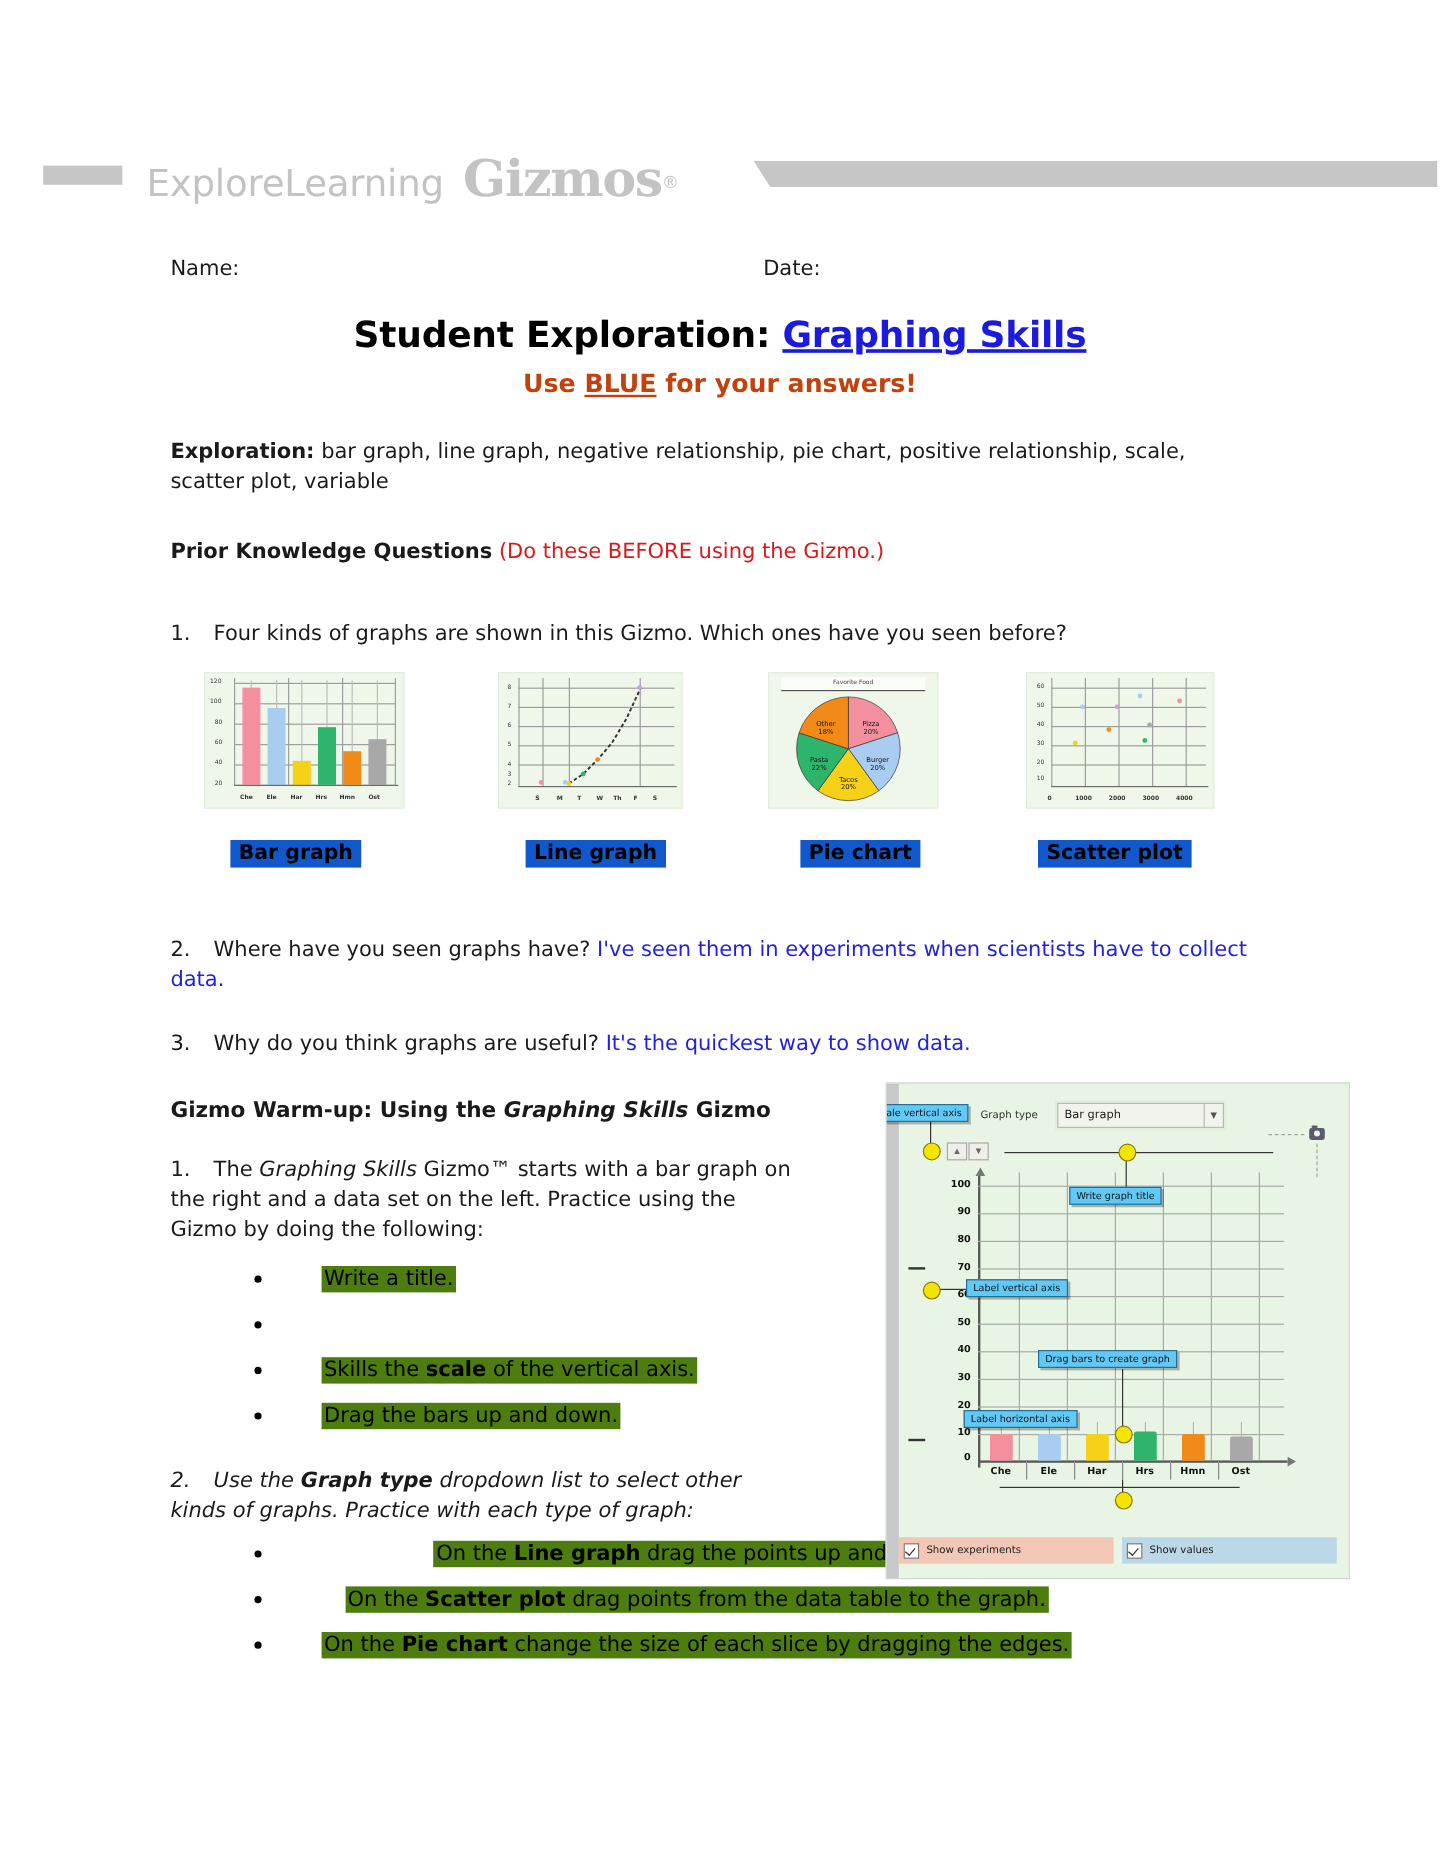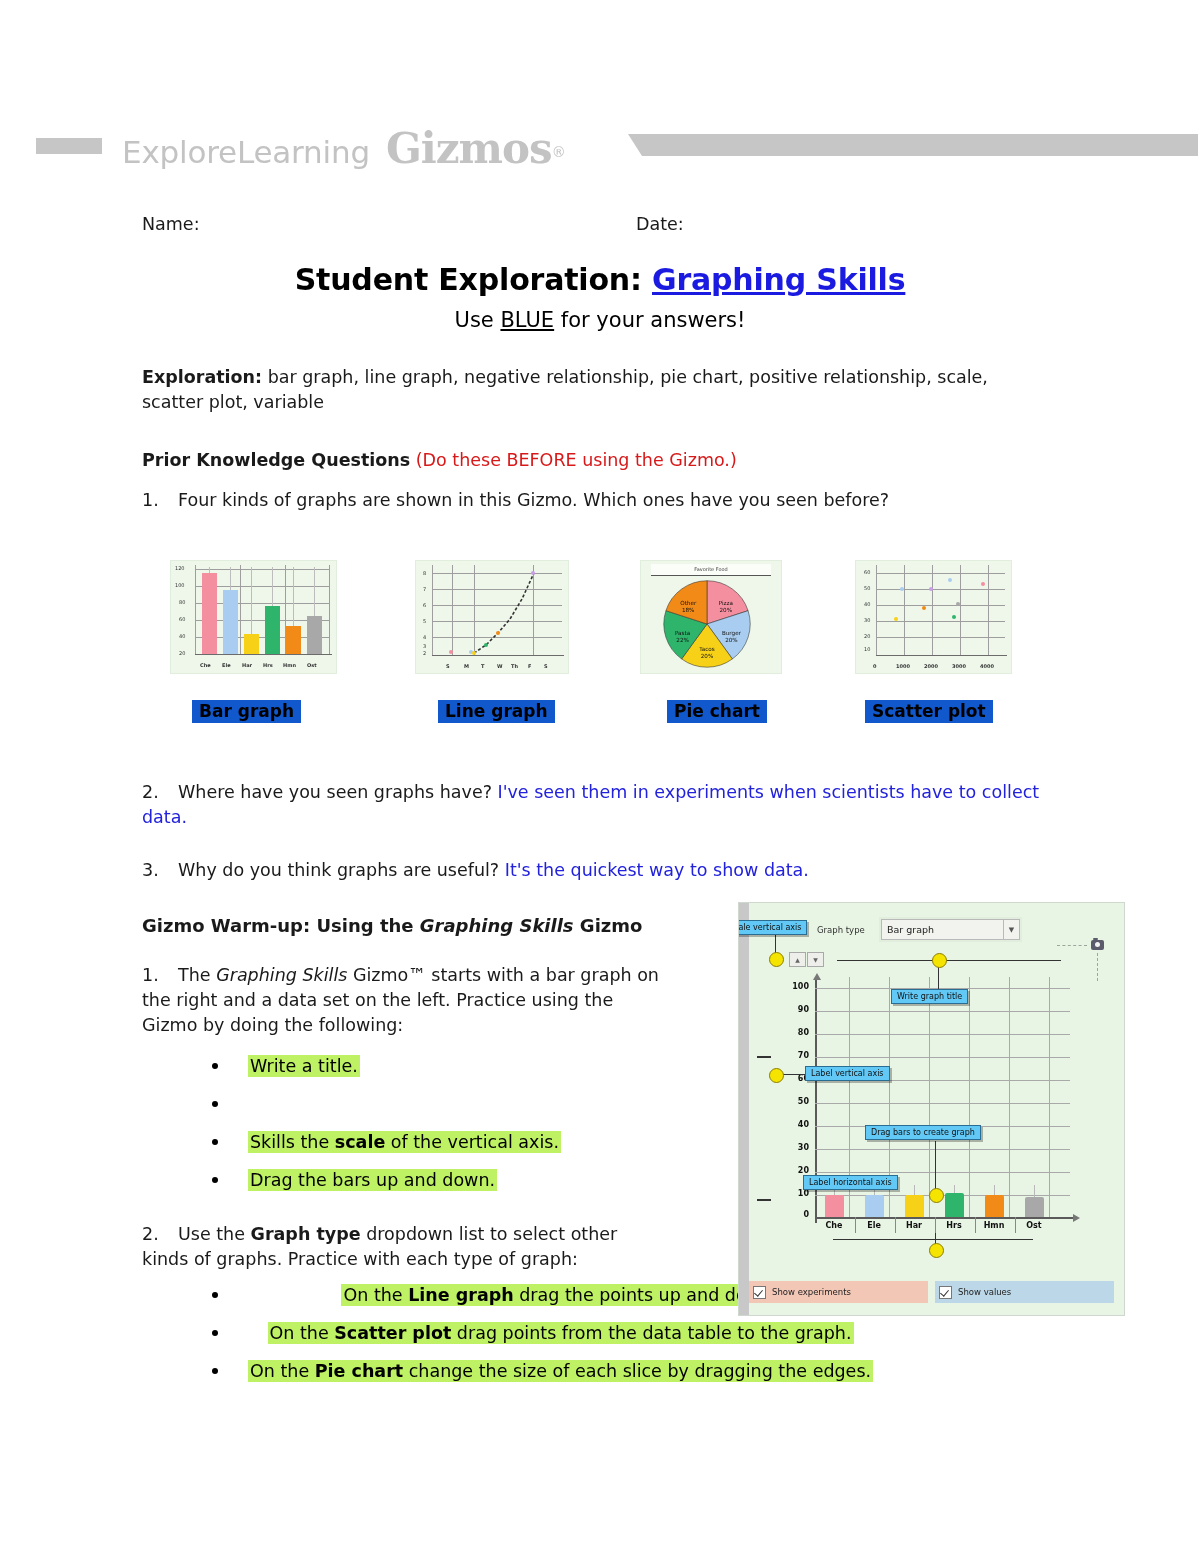--- a/index.html
+++ b/index.html
@@ -91,28 +91,28 @@
   }
   #title-main .link {
     color: #1a1ae0;
     text-decoration: underline;
   }
   #subtitle {
     position: absolute;
     left: 0; right: 0; top: 308px;
     text-align: center;
     font-size: 21px;
-    font-weight: normal;
-    color: #000000;
+    font-weight: bold;
+    color: #c2410c;
   }
   #subtitle u { text-decoration: underline; }
 
   #vocab { left: 142px; top: 365px; width: 910px; }
   #pkq { left: 142px; top: 448px; width: 900px; }
-  #q1 { left: 142px; top: 488px; width: 900px; }
+  #q1 { left: 142px; top: 516px; width: 900px; }
   .qnum { display: inline-block; width: 36px; }
 
   
   .thumb-row { position: absolute; left: 0; top: 560px; width: 1200px; height: 175px; }
   .thumb { position: absolute; top: 0; }
   .thumb .plot {
     background: #eef7ea;
     border: 1px solid #e2eedd;
     position: relative;
     overflow: hidden;
@@ -152,26 +152,26 @@
     white-space: nowrap;
   }
   .bullet-dot {
     position: absolute;
     left: 0; top: 10px;
     width: 6px; height: 6px;
     background: #000;
     border-radius: 50%;
   }
   .hl {
-    background: #bef264;
+    background: #4d7c0f;
     padding: 1px 2px;
-    margin-left: 36px;
+    margin-left: 56px;
   }
   #wu1-bullets { top: 1053px; }
-  #wu2 { left: 142px; top: 1222px; width: 520px; }
+  #wu2 { left: 142px; top: 1222px; width: 520px; font-style: italic; }
   #wu2-bullets { top: 1282px; text-align: center; }
 
   
   #gizmo-panel {
     position: absolute;
     left: 738px;
     top: 902px;
     width: 385px;
     height: 412px;
     background: #e9f5e4;

